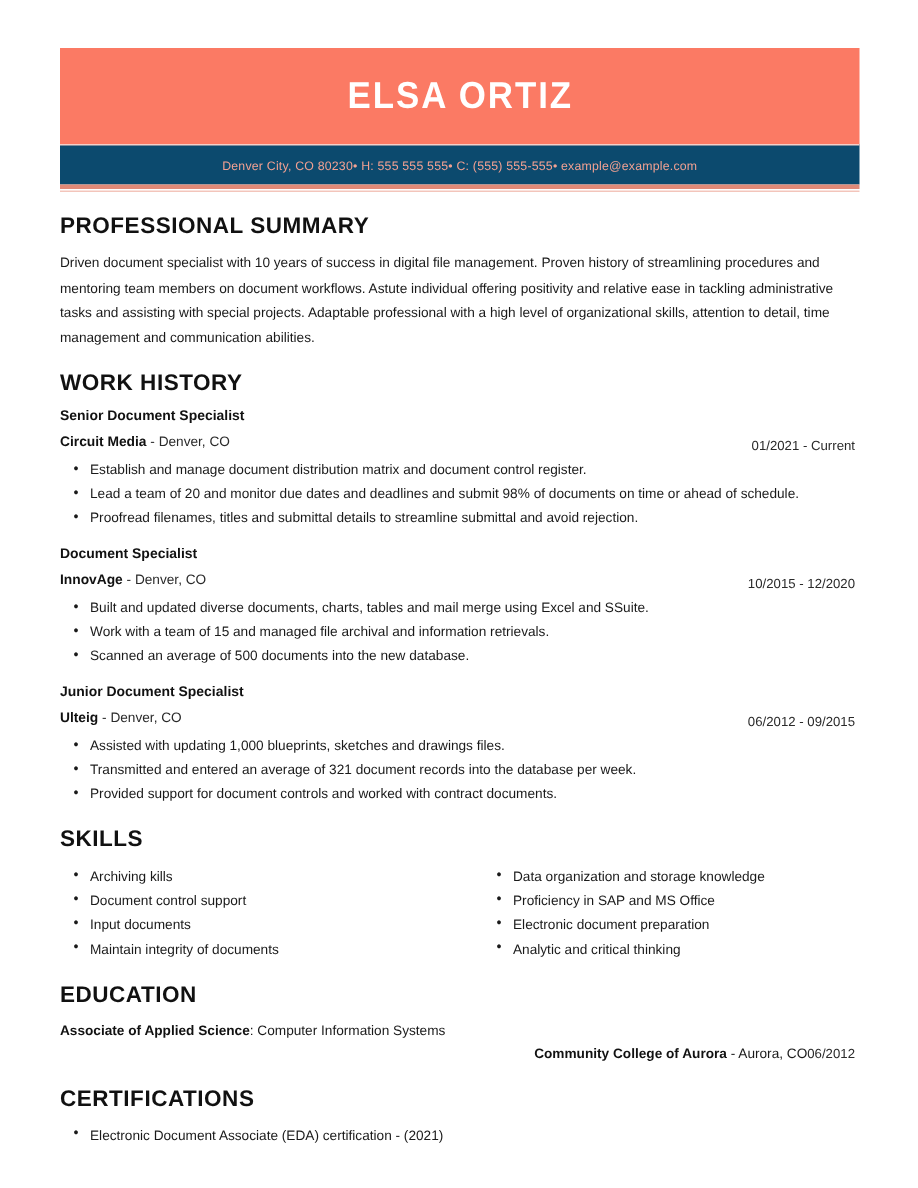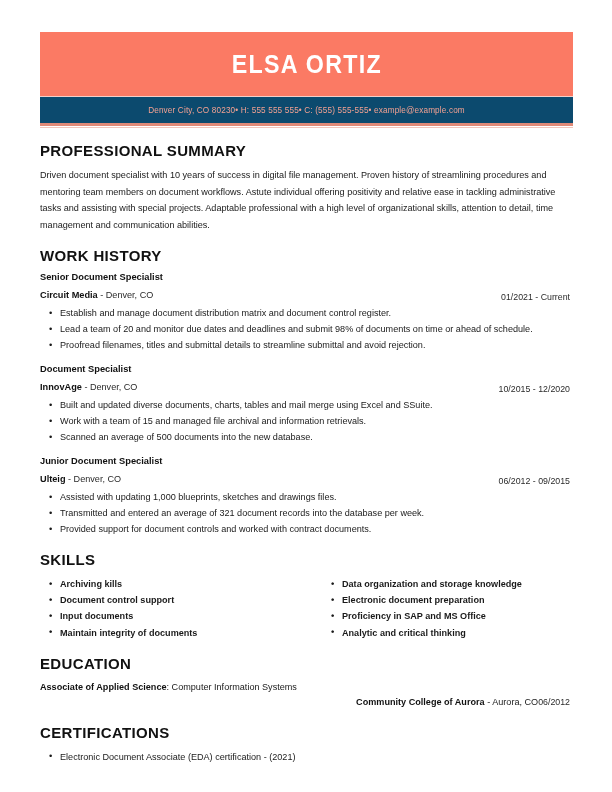--- a/index.html
+++ b/index.html
@@ -151,21 +151,20 @@
     width: 50%;
     box-sizing: border-box;
   }
   .skills-col.right {
     padding-left: 17px;
   }
   ul.skills {
     list-style: none;
     margin: 0;
     padding: 0;
-    font-weight: bold;
   }
   ul.skills li {
     font-size: 9.1px;
     line-height: 16.2px;
     color: #1a1a1a;
     padding-left: 20px;
     position: relative;
   }
   ul.skills li::before {
     content: "\2022";
@@ -286,22 +285,22 @@
           <ul class="skills">
             <li>Archiving kills</li>
             <li>Document control support</li>
             <li>Input documents</li>
             <li>Maintain integrity of documents</li>
           </ul>
         </div>
         <div class="skills-col right">
           <ul class="skills">
             <li>Data organization and storage knowledge</li>
+            <li>Proficiency in SAP and MS Office</li>
             <li>Electronic document preparation</li>
-            <li>Proficiency in SAP and MS Office</li>
             <li>Analytic and critical thinking</li>
           </ul>
         </div>
       </div>
     </div>
 
     <div class="section">
       <div class="section-title">EDUCATION</div>
       <div class="edu-degree">
         <b>Associate of Applied Science</b><span>: Computer Information Systems</span>

